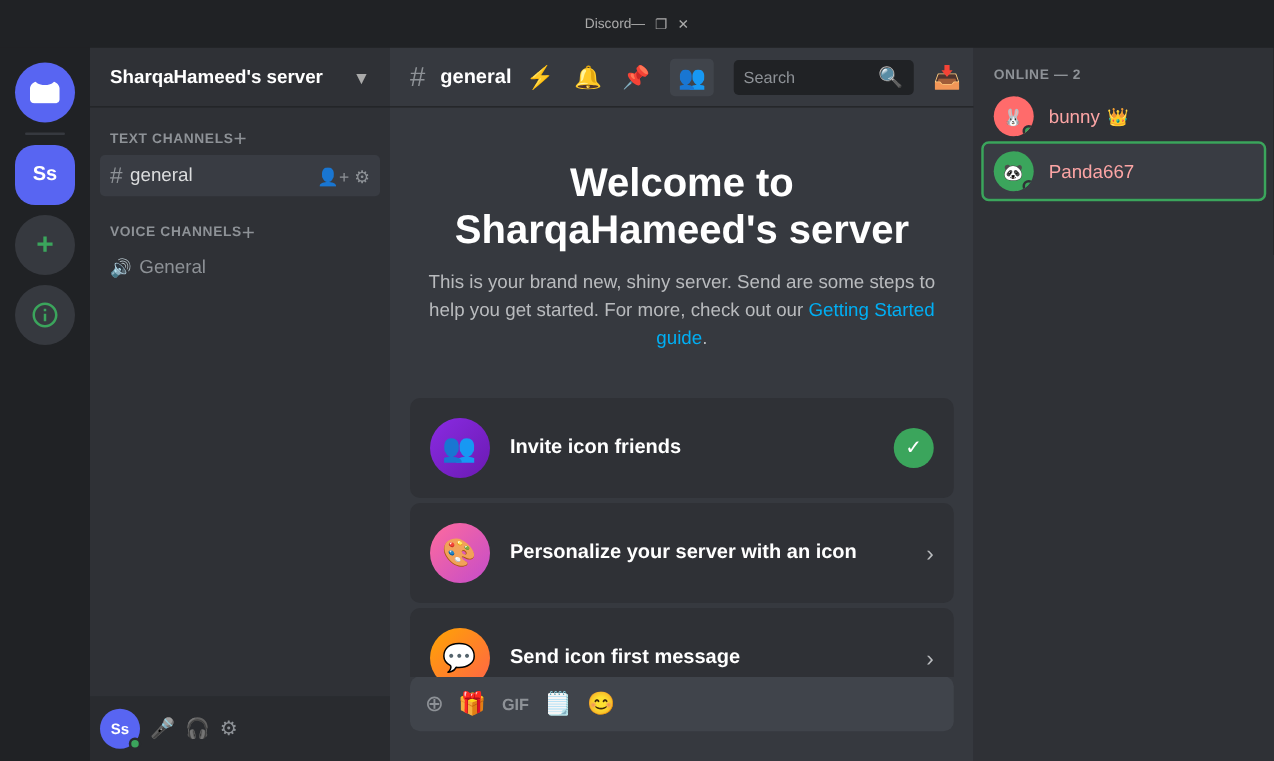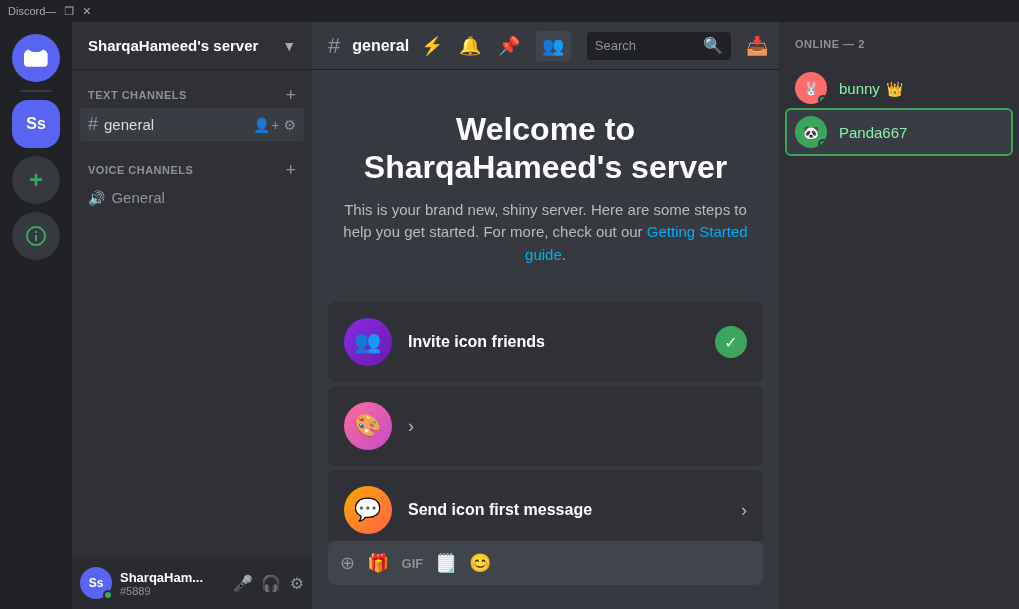--- a/index.html
+++ b/index.html
@@ -9,25 +9,25 @@
       overflow: hidden;
       font-family: 'Segoe UI', sans-serif;
       background: #202225;
       color: #dcddde;
       display: flex;
       flex-direction: column;
     }
 
     
     #titlebar {
-      height: 22px;
+      height: 38px;
       background: #202225;
       display: flex;
       align-items: center;
-      justify-content: flex-start;
+      justify-content: center;
       padding: 0 8px;
       font-size: 11px;
       color: #aaa;
       flex-shrink: 0;
     }
     #titlebar-controls { display: flex; gap: 8px; }
     .titlebar-btn { cursor: pointer; font-size: 11px; color: #aaa; }
 
     
     #app {
@@ -101,21 +101,21 @@
     }
     #server-header-name { font-weight: 600; font-size: 15px; color: white; }
     #server-header-chevron { color: #aaa; font-size: 14px; }
 
     .channel-section {
       padding: 16px 8px 4px 8px;
     }
     .channel-section-header {
       display: flex;
       align-items: center;
-      justify-content: space-between;
+      justify-content: flex-start;
       padding: 0 8px;
       margin-bottom: 4px;
     }
     .channel-section-label {
       font-size: 11px;
       font-weight: 600;
       color: #8e9297;
       text-transform: uppercase;
       letter-spacing: 0.5px;
     }
@@ -331,21 +331,21 @@
       overflow-y: auto;
       padding: 16px 8px;
     }
     .member-section-label {
       font-size: 11px;
       font-weight: 600;
       color: #8e9297;
       text-transform: uppercase;
       letter-spacing: 0.5px;
       padding: 0 8px;
-      margin-bottom: 16px;
+      margin-bottom: 5px;
     }
     .member-item {
       display: flex;
       align-items: center;
       gap: 12px;
       padding: 6px 8px;
       border-radius: 4px;
       cursor: pointer;
     }
     .member-item.selected {
@@ -370,21 +370,21 @@
     .member-status {
       width: 10px;
       height: 10px;
       border-radius: 50%;
       background: #3ba55c;
       position: absolute;
       bottom: -1px;
       right: -1px;
       border: 2px solid #2f3136;
     }
-    .member-name { font-size: 15px; color: #86efac; font-weight: 500; }
+    .member-name { font-size: 15px; color: #fca5a5; font-weight: 500; }
     .member-badge { font-size: 14px; margin-left: 2px; }
 
     
     .header-icon-highlight {
       background: #40444b;
       border-radius: 4px;
       padding: 4px 6px;
       color: white;
     }
   </style>
@@ -451,24 +451,20 @@
       <div class="channel-item">
         <span class="channel-prefix" style="font-size:14px;">🔊</span>
         <span class="channel-name">General</span>
       </div>
     </div>
 
     <div id="user-bar">
       <div id="user-avatar">
         <span style="font-size:12px; font-weight:bold;">Ss</span>
         <div id="user-status-dot"></div>
-      </div>
-      <div id="user-info">
-        <div id="user-name">SharqaHam...</div>
-        <div id="user-tag">#5889</div>
       </div>
       <span class="user-bar-btn">🎤</span>
       <span class="user-bar-btn">🎧</span>
       <span class="user-bar-btn">⚙</span>
     </div>
   </div>
 
   <div id="main-content">
 
     <div id="channel-header">
@@ -486,39 +482,40 @@
         <span class="header-icon">📥</span>
 
       </div>
     </div>
 
     <div id="chat-area">
 
       <div id="welcome-section">
         <div id="welcome-title">Welcome to<br><span>SharqaHameed's server</span></div>
         <div id="welcome-subtitle">
-          <span>This is your brand new, shiny server. Here are some steps to help you get started. For more, check out our</span>
+          <span>This is your brand new, shiny server. Send are some steps to help you get started. For more, check out our</span>
           <a href="#">Getting Started guide</a><span>.</span>
         </div>
       </div>
 
       <div id="checklist">
 
         <div class="checklist-card">
           <div class="checklist-icon" style="background: linear-gradient(135deg, #8a2be2, #6a1ab2);">
             <span style="font-size:22px;">👥</span>
           </div>
           <span class="checklist-text">Invite icon friends</span>
           <div class="checklist-done">✓</div>
         </div>
 
         <div class="checklist-card">
           <div class="checklist-icon" style="background: linear-gradient(135deg, #ff6b9d, #c44cca);">
             <span style="font-size:22px;">🎨</span>
           </div>
+          <span class="checklist-text">Personalize your server with an icon</span>
           <span class="checklist-action">›</span>
         </div>
 
         <div class="checklist-card">
           <div class="checklist-icon" style="background: linear-gradient(135deg, #ffa502, #ff6348);">
             <span style="font-size:22px;">💬</span>
           </div>
           <span class="checklist-text">Send icon first message</span>
           <span class="checklist-action">›</span>
         </div>

